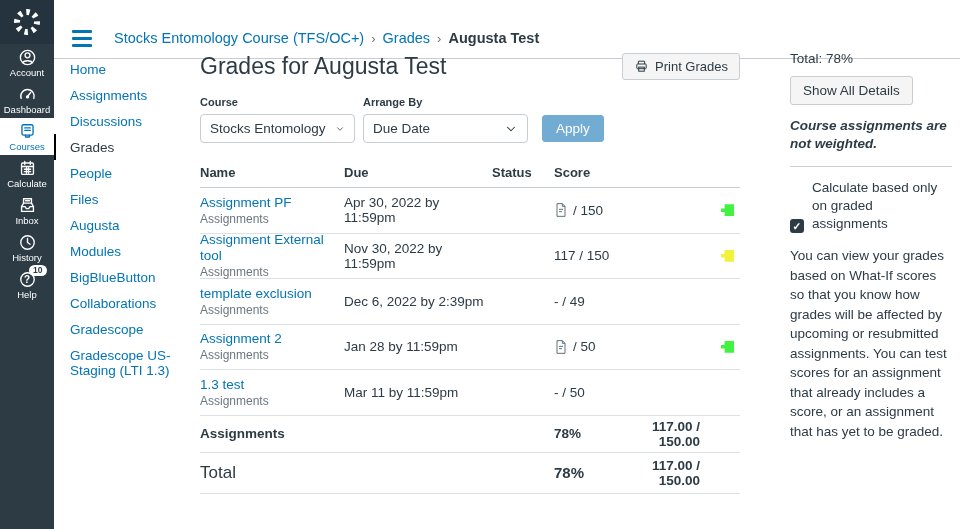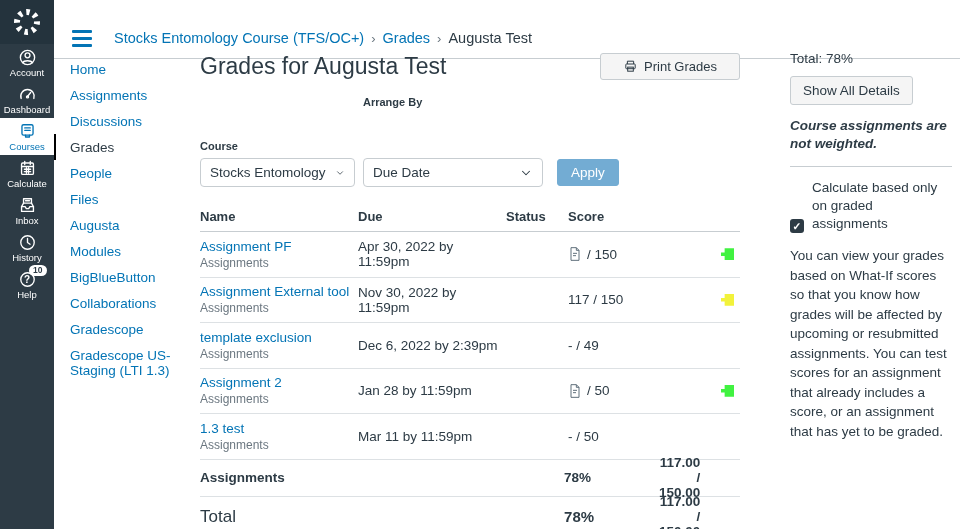--- a/index.html
+++ b/index.html
@@ -24,47 +24,47 @@
   .gn-badge{position:absolute;top:-5px;right:-10px;background:#fff;color:var(--nav_bg);font-size:8.5px;font-weight:bold;border-radius:8px;padding:1px 4px;line-height:9px;}
   .help-q{position:absolute;left:0;top:0;width:19px;height:19px;display:flex;align-items:center;justify-content:center;}
   .help-q::before{content:"?";font-size:10px;font-weight:bold;color:#fff;}
   
   .topbar{position:absolute;left:54px;top:0;width:906px;height:41px;border-bottom:1px solid var(--border);display:flex;align-items:center;background:#fff;margin-top:18px;}
   .hamburger{margin-left:18px;margin-right:22px;display:flex;flex-direction:column;gap:4px;cursor:pointer;}
   .hamburger span{display:block;width:20px;height:3px;background:var(--brand_blue);border-radius:1px;}
   .breadcrumb{display:flex;align-items:center;gap:7px;font-size:14.5px;}
   .crumb-link{color:var(--brand_blue);font-weight:500;text-decoration:none;cursor:pointer;}
   .crumb-sep{color:var(--text_gray);font-size:13px;}
-  .crumb-current{color:var(--text_dark);font-weight:400;}
+  .crumb-current{color:var(--text_dark);font-weight:700;}
   
   .course-nav{position:absolute;left:54px;top:56px;width:146px;}
   .course-nav ul{list-style:none;}
   .course-nav li{padding:5.5px 8px 5.5px 16px;font-size:13.5px;line-height:15px;color:var(--brand_blue);cursor:pointer;}
   .course-nav li.active{color:var(--text_dark);border-left:2px solid #000;padding-left:14px;font-weight:400;}
   
   .main{position:absolute;left:200px;top:53px;width:540px;}
   .main-header{display:flex;justify-content:space-between;align-items:flex-start;}
   .page-title{font-size:23px;font-weight:400;color:var(--text_dark);}
-  .btn{display:inline-flex;align-items:center;gap:6px;background:var(--btn_bg);border:1px solid var(--border);border-radius:3px;font-size:13px;color:var(--text_dark);padding:5px 22px;cursor:pointer;font-family:inherit;}
+  .btn{display:inline-flex;align-items:center;gap:6px;background:var(--btn_bg);border:1px solid var(--border);border-radius:3px;font-size:13px;color:var(--text_dark);padding:5px 11px;cursor:pointer;font-family:inherit;}
   .btn svg{width:15px;height:15px;stroke:var(--text_dark);fill:none;stroke-width:1.6;}
   .filters{margin-top:16px;display:flex;gap:8px;align-items:flex-end;}
   .filter-group{display:flex;flex-direction:column;gap:6px;}
   .filter-label{font-size:11px;font-weight:bold;}
   .select{display:flex;align-items:center;justify-content:space-between;border:1px solid var(--border);border-radius:4px;height:29px;padding:0 9px;font-size:13.5px;background:#fff;cursor:pointer;}
   .select svg{width:14px;height:14px;stroke:var(--text_dark);fill:none;stroke-width:1.8;stroke-linecap:round;stroke-linejoin:round;margin-left:8px;}
   .select.course{width:155px;}
-  .select.arrange{width:180px;margin-top:44px;}
+  .select.arrange{width:165px;}
   .apply-btn{height:27px;padding:0 13px;background:var(--apply_bg);color:#fff;border:1px solid var(--apply_bg);border-radius:3px;font-size:13.5px;cursor:pointer;margin-left:6px;font-family:inherit;margin-bottom:1px;}
   
   .grades-table{margin-top:22px;width:540px;}
   .trow{display:flex;align-items:center;}
   .thead{border-bottom:1px solid var(--border);padding-bottom:7px;}
   .thead .cell{font-size:13px;font-weight:bold;color:var(--text_dark);}
   .cell{padding-right:6px;}
-  .c-name{width:158px;}
+  .c-name{width:144px;}
   .c-due{width:148px;}
   .c-status{width:62px;}
   .c-score{width:96px;display:flex;align-items:center;gap:5px;}
   .c-points{flex:1;text-align:right;}
   .c-flag{width:34px;display:flex;justify-content:flex-end;}
   .drow{height:45.5px;border-bottom:1px solid #DDE1E4;font-size:13.5px;}
   .a-link{color:var(--brand_blue);cursor:pointer;text-decoration:none;display:block;line-height:16px;}
   .a-context{color:var(--text_gray);font-size:12px;line-height:14px;}
   .doc-icon svg{width:14px;height:16px;stroke:#556572;fill:none;stroke-width:1.4;display:block;}
   .flag{width:13px;height:12px;display:inline-block;

